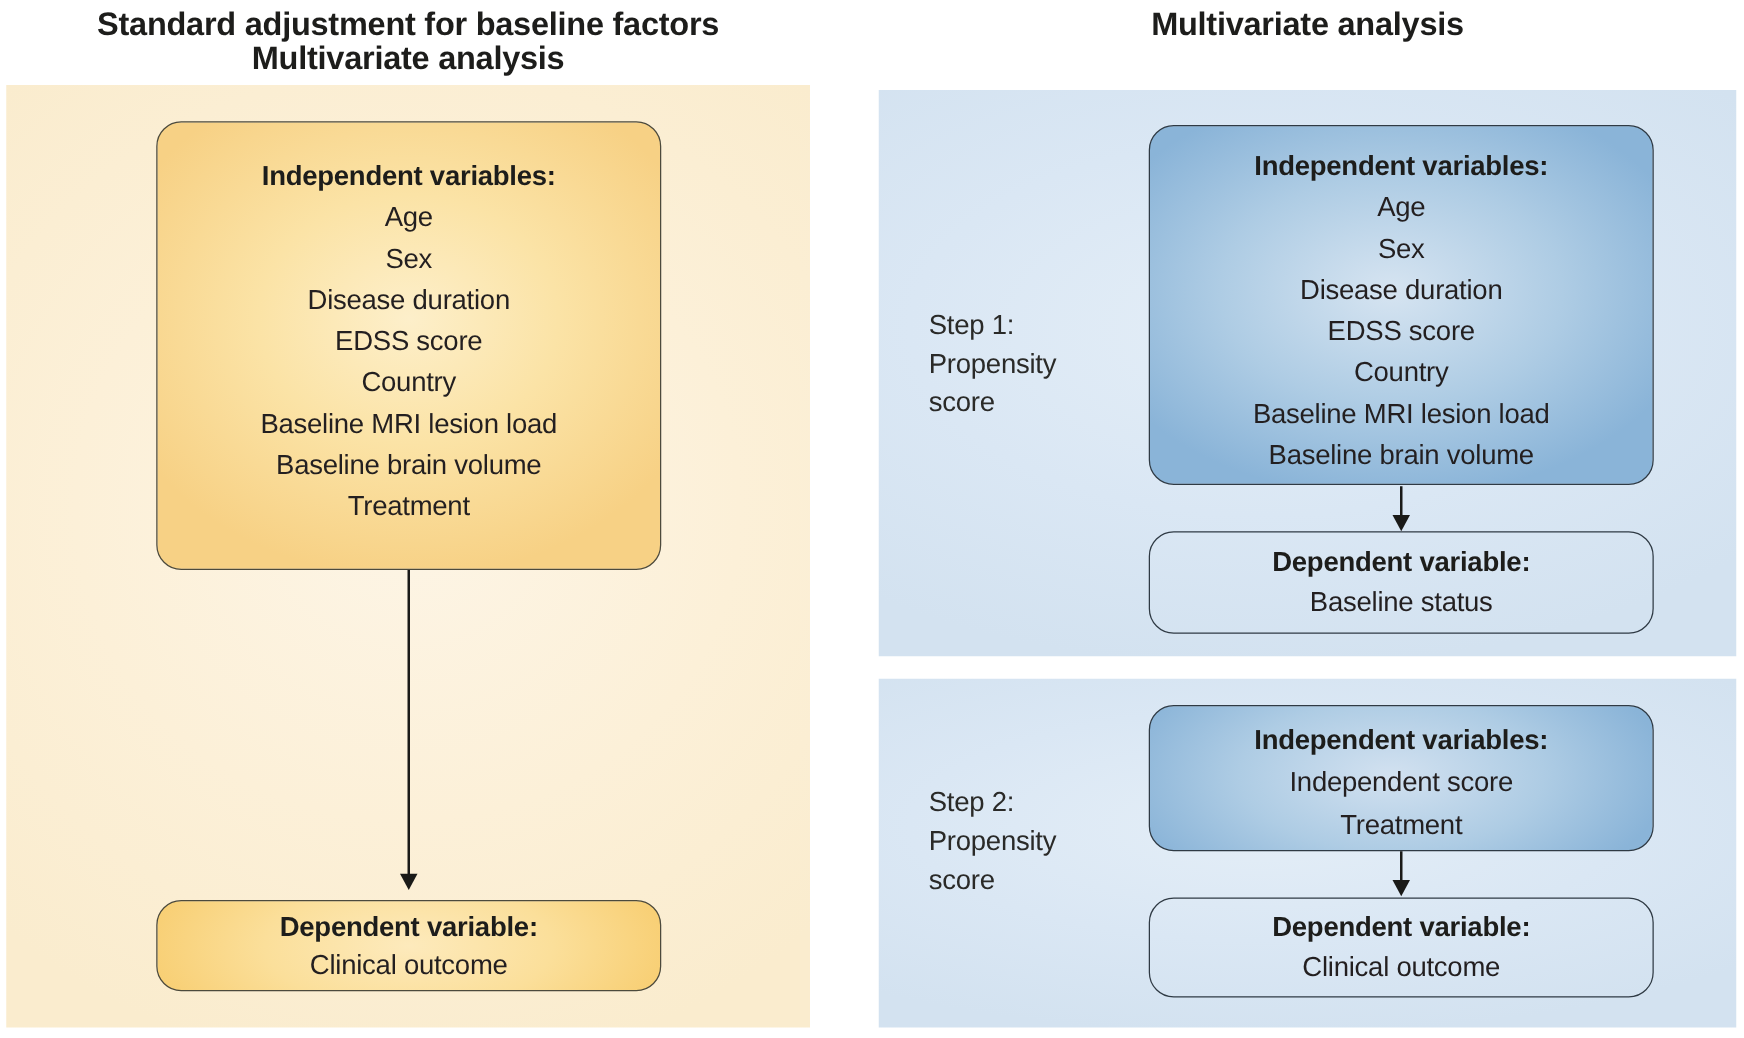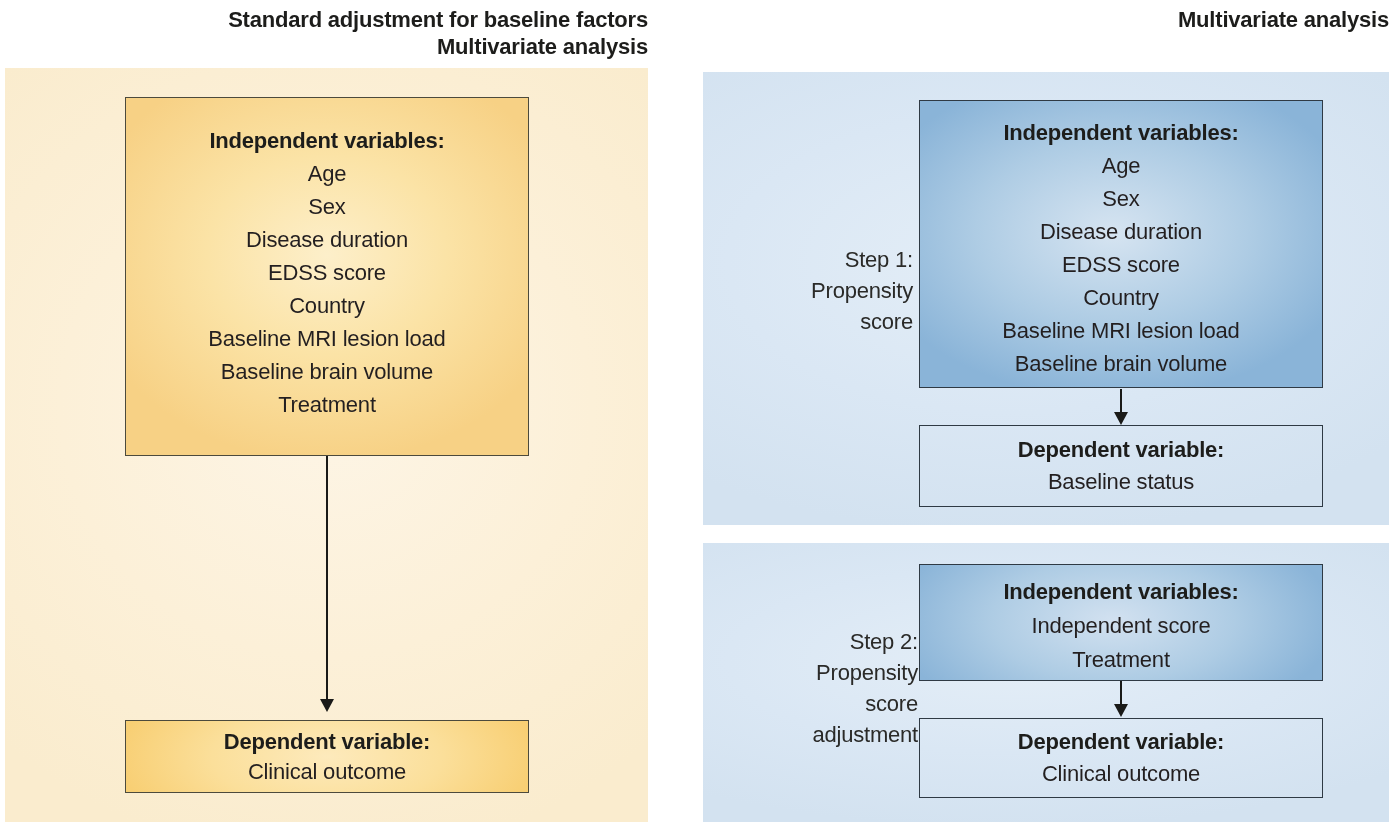--- a/index.html
+++ b/index.html
@@ -1,33 +1,33 @@
 <!DOCTYPE html>
 <html><head>
 <meta charset="utf-8">
 <style>
   html,body{margin:0;padding:0;background:#ffffff;}
   .stage{
     position:relative;width:1395px;height:830px;background:#ffffff;
     font-family:"Liberation Sans","DejaVu Sans",sans-serif;
     color:#231f20;overflow:hidden;
   }
-  .abs{position:absolute;text-align:right;}
+  .abs{position:absolute;}
   .title{
-    font-weight:bold;font-size:22px;line-height:27px;text-align:right;
+    font-weight:bold;font-size:26px;line-height:27px;text-align:center;
     color:#1d1d1b;letter-spacing:-0.2px;
   }
   .panel-cream{
     background:radial-gradient(ellipse 75% 60% at 50% 45%, #fdf5e6 0%, #fcf0d8 55%, #faecce 100%);
   }
   .panel-blue{
     background:radial-gradient(ellipse 75% 60% at 45% 42%, #e4eef7 0%, #dae7f4 55%, #d3e2f0 100%);
   }
   .box{
-    box-sizing:border-box;text-align:center;font-size:22px;letter-spacing:-0.2px;
+    box-sizing:border-box;text-align:center;font-size:22px;letter-spacing:-0.2px;border-radius:20px;
   }
   .box-yellow-big{
     border:1px solid #4c4a3c;
     background:radial-gradient(ellipse 62% 58% at 50% 44%, #fdefca 0%, #fbe3a6 48%, #f7d185 100%);
     line-height:33px;padding-top:26px;
   }
   .box-yellow-dep{
     border:1px solid #4c4a3c;
     background:radial-gradient(ellipse 52% 130% at 50% 50%, #fdeabc 0%, #fbdf9a 55%, #f8cf74 100%);
     display:flex;flex-direction:column;justify-content:center;line-height:30px;
@@ -119,21 +119,20 @@
     <div class="hd">Dependent variable:</div>
     <div>Baseline status</div>
   </div>
 
   <div class="abs panel-blue" style="left:703px;top:543px;width:686px;height:279px;"></div>
 
   <div class="abs step-label" style="left:743px;top:626px;width:175px;">
     <div>Step 2:</div>
     <div>Propensity</div>
     <div>score</div>
-    <div>adjustment</div>
   </div>
 
   <div class="abs box box-blue-small" style="left:919px;top:564px;width:404px;height:117px;">
     <div class="hd">Independent variables:</div>
     <div>Independent score</div>
     <div>Treatment</div>
   </div>
 
   <div class="abs arrow-line" style="left:1120px;top:681px;height:24px;"></div>
   <div class="abs arrow-head" style="left:1114px;top:704px;"></div>

